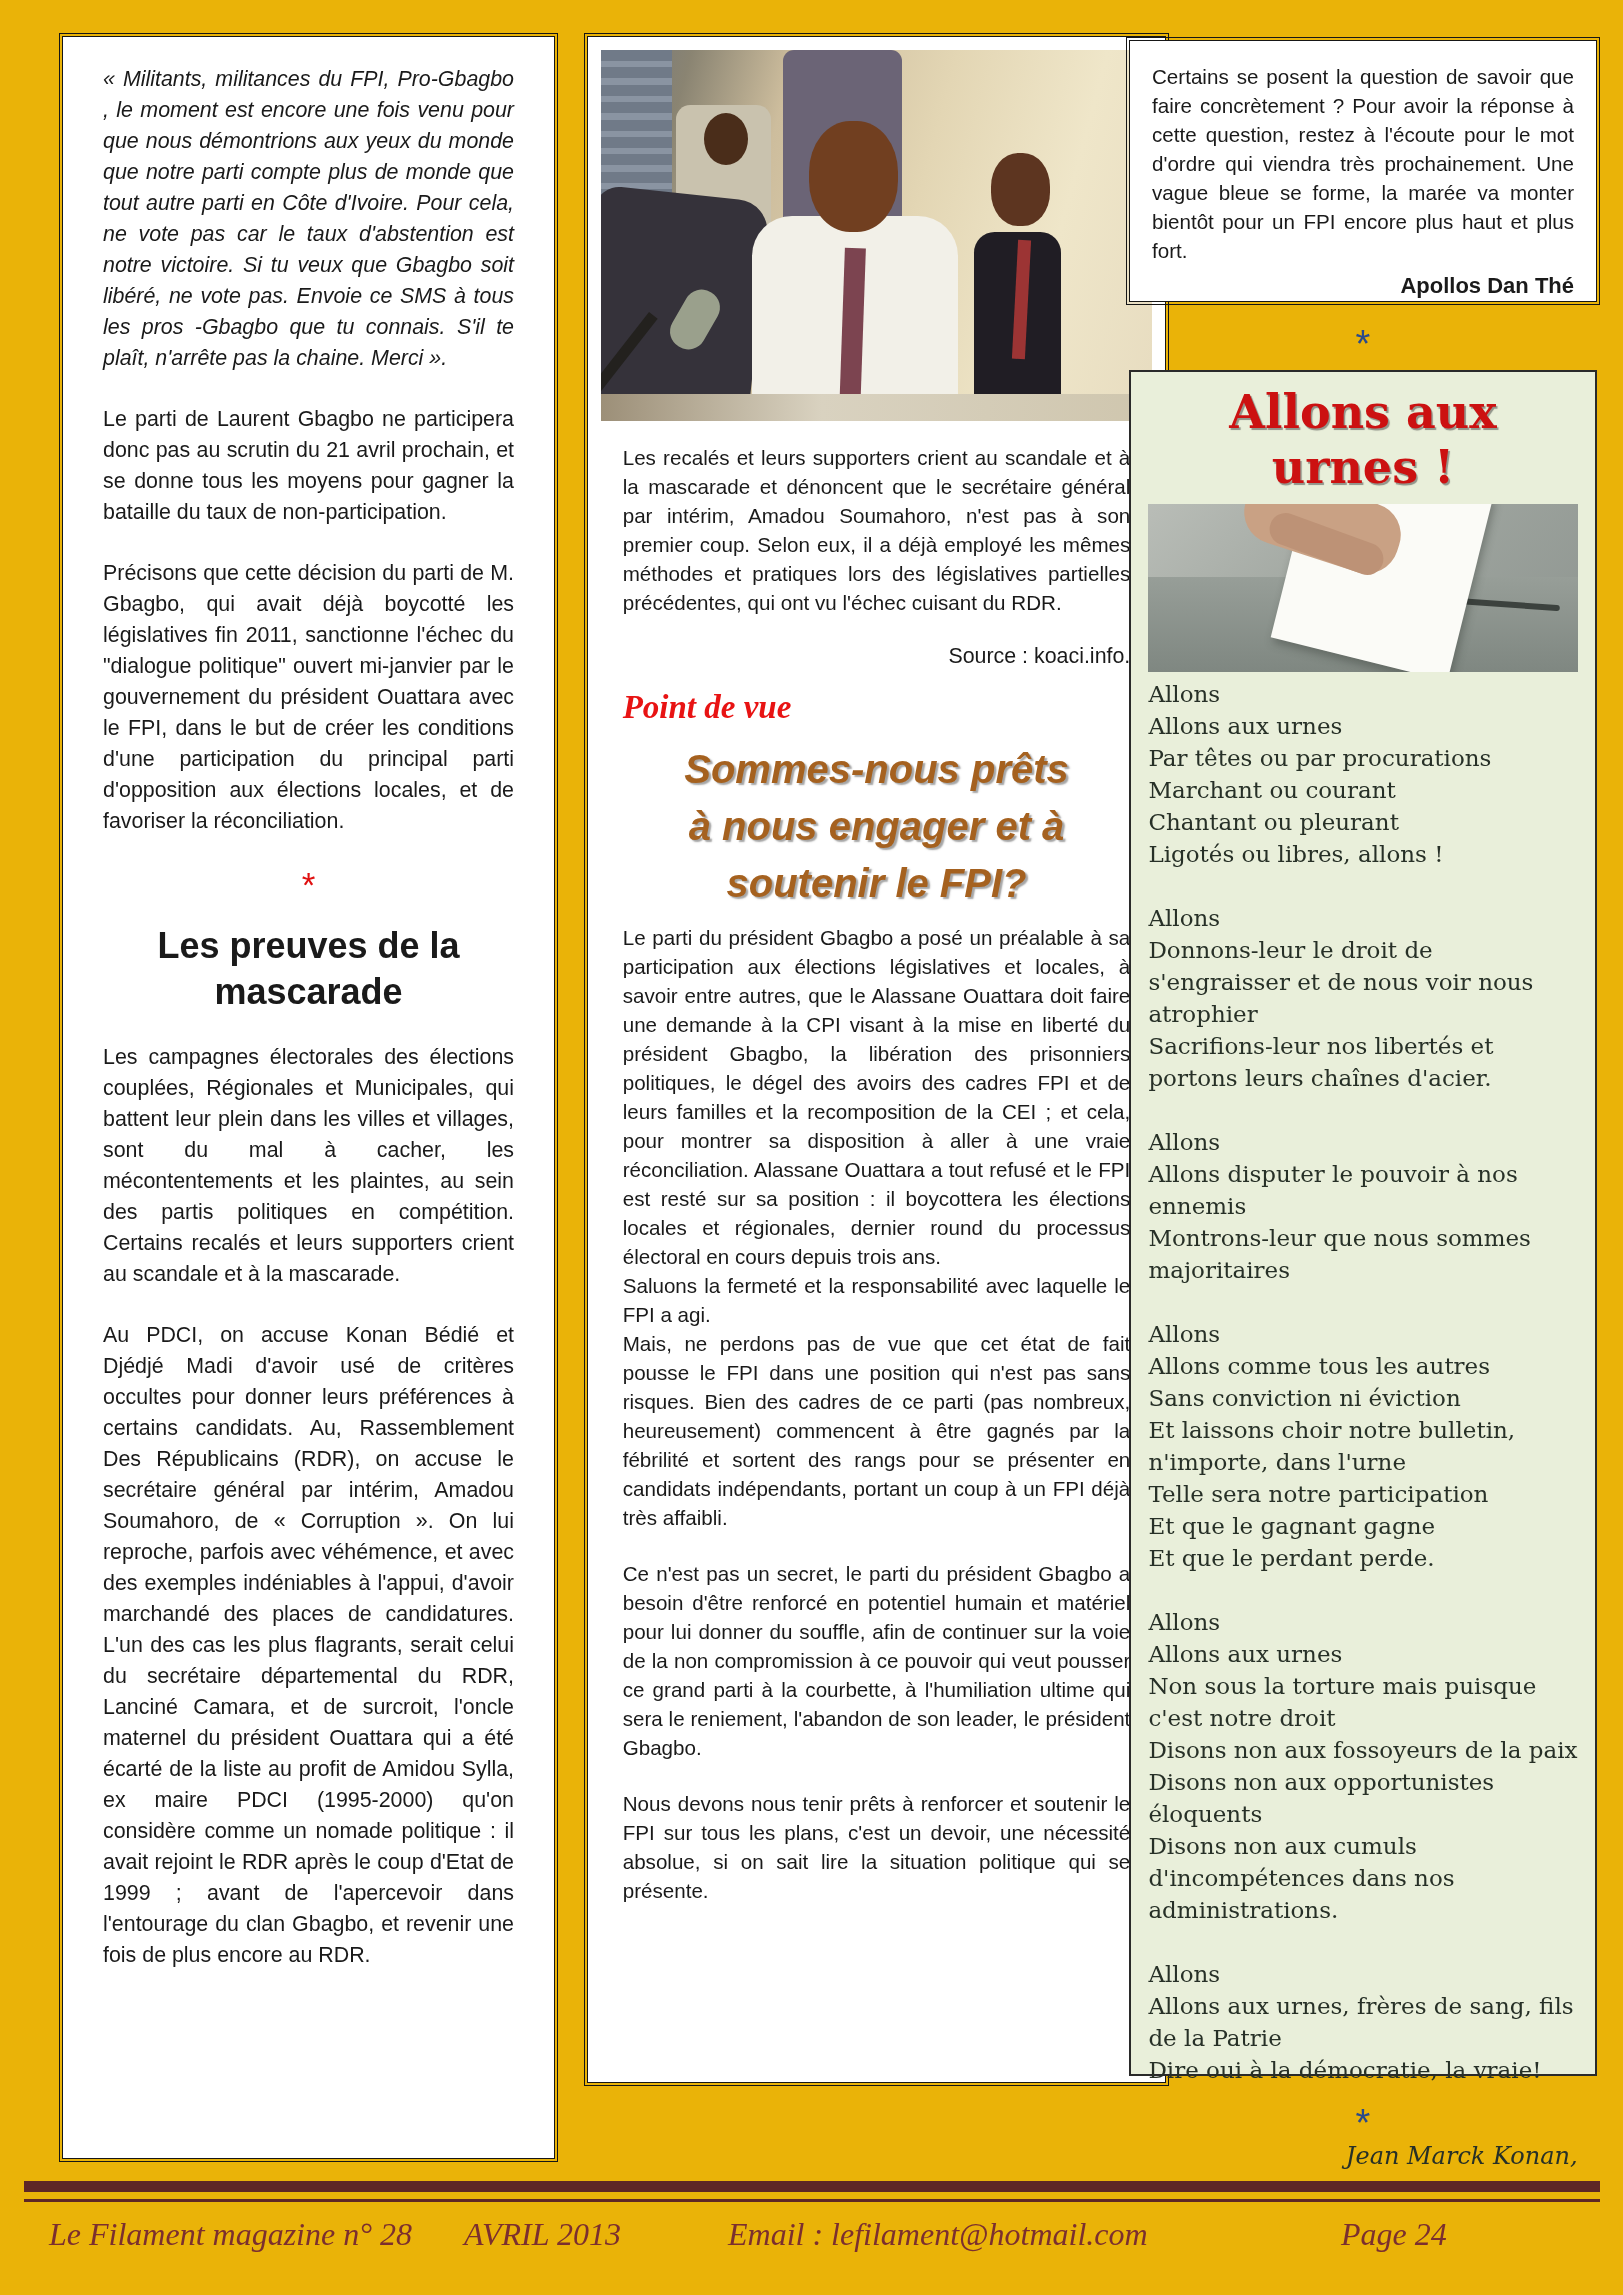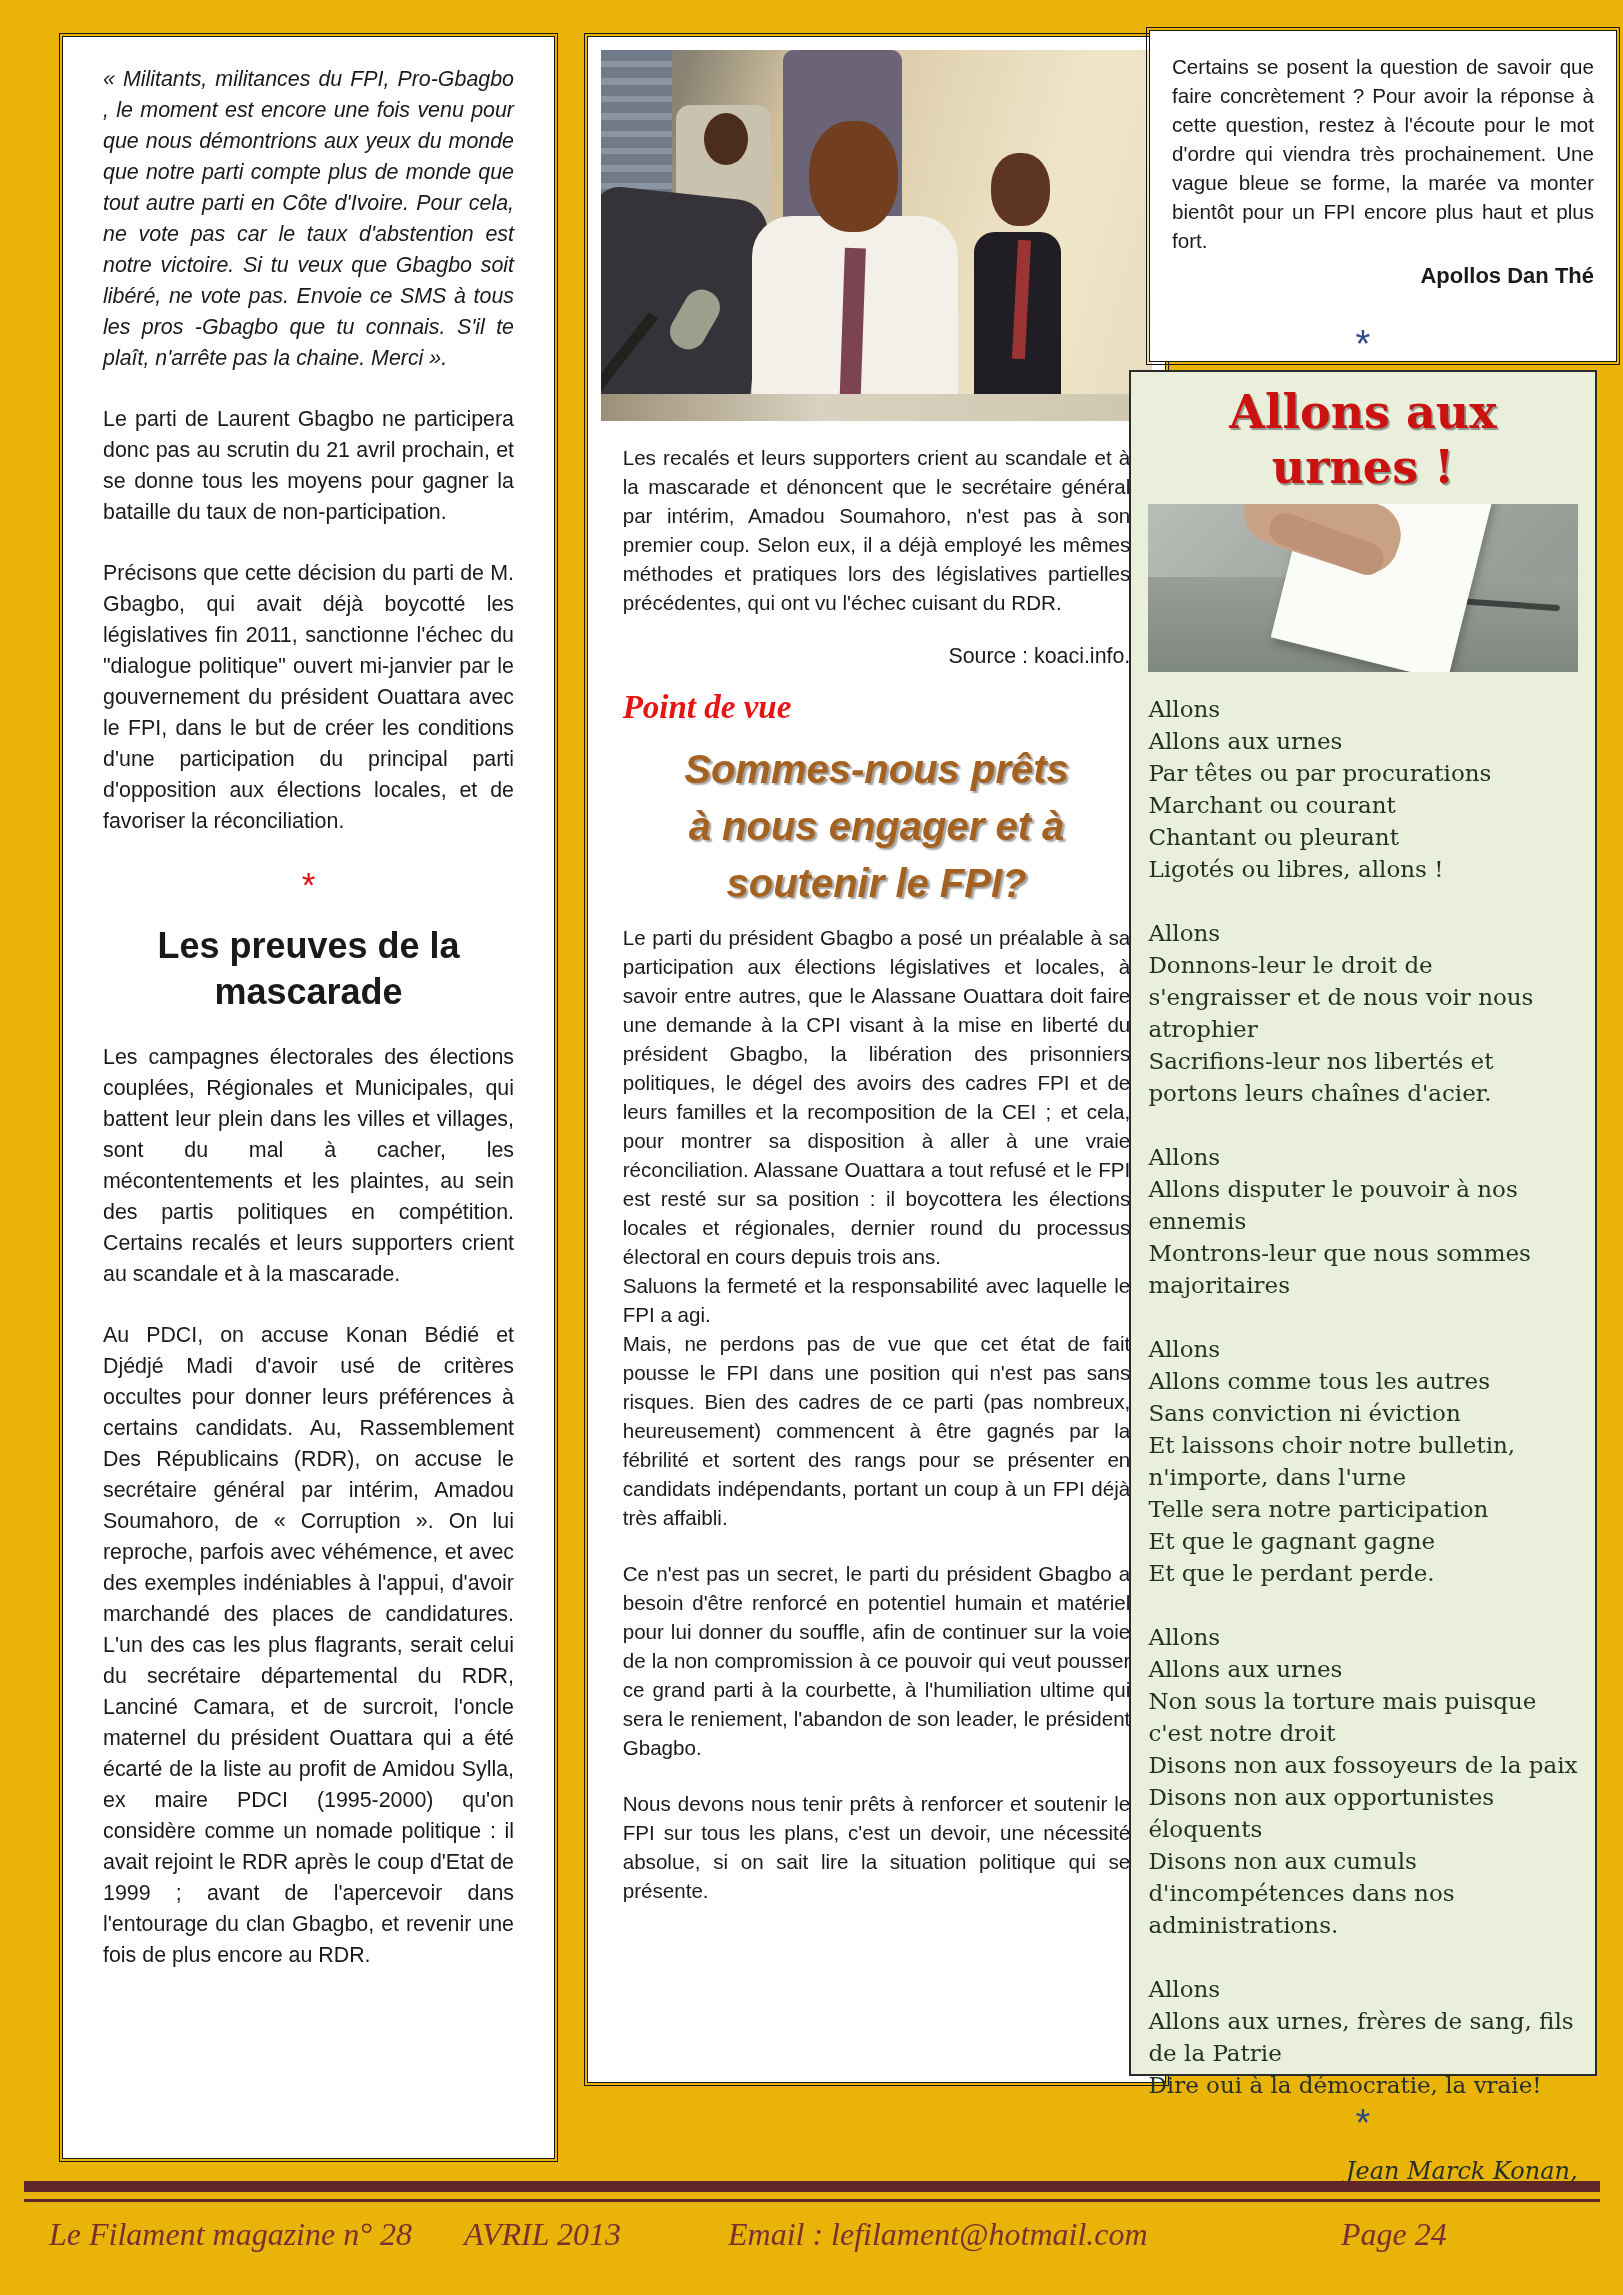--- a/index.html
+++ b/index.html
@@ -18,32 +18,32 @@
   #col-mid p{margin:0 0 27px 0;font-size:20.6px;line-height:29px;text-align:justify;}
   #col-mid p.tight{margin-bottom:0;}
   .source{text-align:right;font-size:21.4px;margin:0 0 20.6px 0;}
   .kicker{color:#e81313;font-family:"Liberation Serif", serif;font-weight:bold;font-style:italic;font-size:33px;margin:4.8px 0 14.3px 0;}
   .mid-title{color:#a5611f;font-weight:bold;font-style:italic;text-align:center;font-size:40px;line-height:57px;
              text-shadow:2.4px 2.4px 1.6px rgba(90,90,90,.55);margin:0 0 11px 0;}
   
   .photo-press{position:relative;width:100%;height:371px;overflow:hidden;background:linear-gradient(105deg,#6f747e 0%,#8a8472 14%,#cdbd9d 30%,#e3d6b4 55%,#efe6c9 78%,#e7dcc0 100%);}
   .pp{position:absolute;}
   
-  #box-r1{left:1129px;top:30px;width:468px;height:332px;padding:20.6px 22px;margin-left:20px;}
+  #box-r1{left:1129px;top:40px;width:468px;height:262px;padding:20.6px 22px;}
   #box-r1 p{margin:0;font-size:20.6px;line-height:29px;text-align:justify;}
   .sig-r1{text-align:right;font-weight:bold;font-size:22px;margin-top:8px;}
   .star-blue{position:absolute;width:468px;left:1129px;text-align:center;color:#2a4a8a;font-size:38px;}
   #star-top{top:323px;}
   #star-bottom{top:2102px;}
   #green-box{position:absolute;left:1129px;top:370px;width:468px;height:1706px;background:#e9efda;
              border:2.4px solid #2a2a2a;box-sizing:border-box;padding:9.5px 17.4px;}
   .green-title{font-family:"DejaVu Serif", serif;color:#cc1111;font-size:46px;line-height:55px;text-align:center;
                text-shadow:1.6px 1.6px 0.8px rgba(60,60,60,.5);margin:3.2px 0 9.5px 0;font-weight:bold;}
   .photo-ballot{position:relative;width:100%;height:168px;overflow:hidden;background:linear-gradient(135deg,#b9bdb7 0%,#a2a8a2 40%,#8e9590 100%);}
-  #poem{font-family:"DejaVu Serif", serif;color:#273027;font-size:23px;line-height:32px;margin-top:21px;}
+  #poem{font-family:"DejaVu Serif", serif;color:#273027;font-size:23px;line-height:32px;margin-top:6px;}
   .stanza{margin-bottom:32px;}
   .poem-sig{font-family:"DejaVu Serif", serif;font-style:italic;color:#273027;font-size:24px;text-align:right;margin-top:56px;}
   
   .footer-rule1{position:absolute;left:24px;width:1576px;top:2181px;height:11px;background:#5e2626;}
   .footer-rule2{position:absolute;left:24px;width:1576px;top:2199px;height:3.2px;background:#5e2626;}
   .footer-text{position:absolute;top:2216px;font-family:"Liberation Serif", serif;font-style:italic;
                color:#7b2f2f;font-size:32px;}
   #f-mag{left:49px;} #f-date{left:464px;} #f-email{left:712px;margin-left:16px;} #f-page{left:1341px;}
 </style>
 </head>

